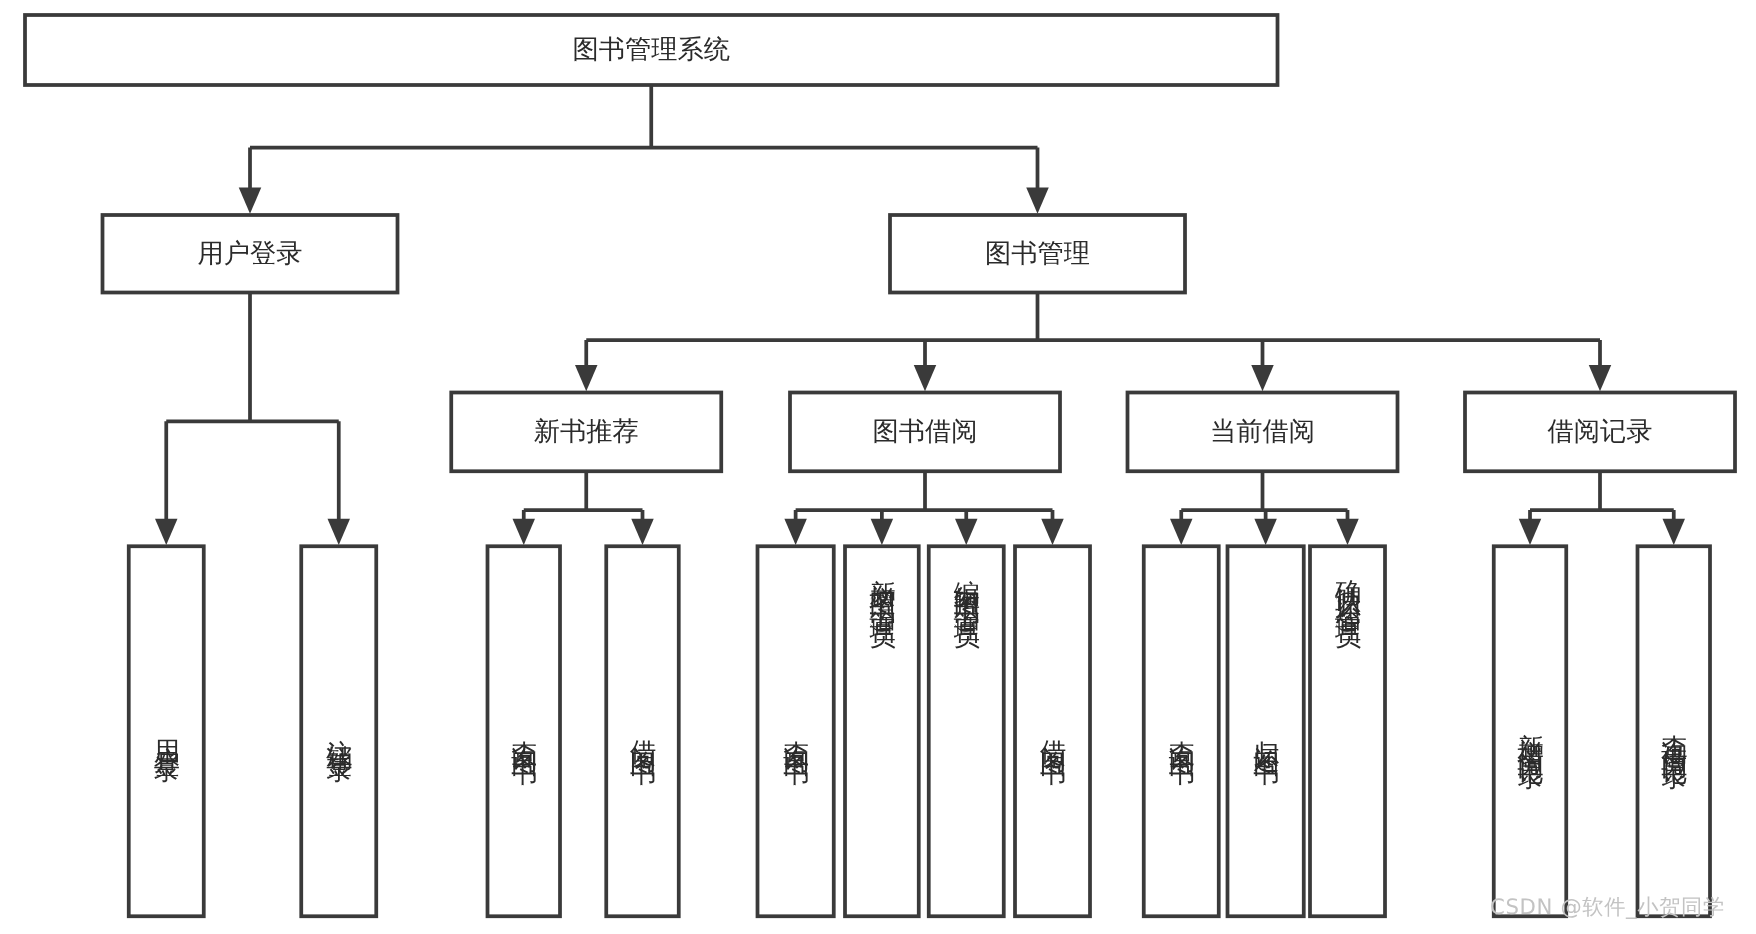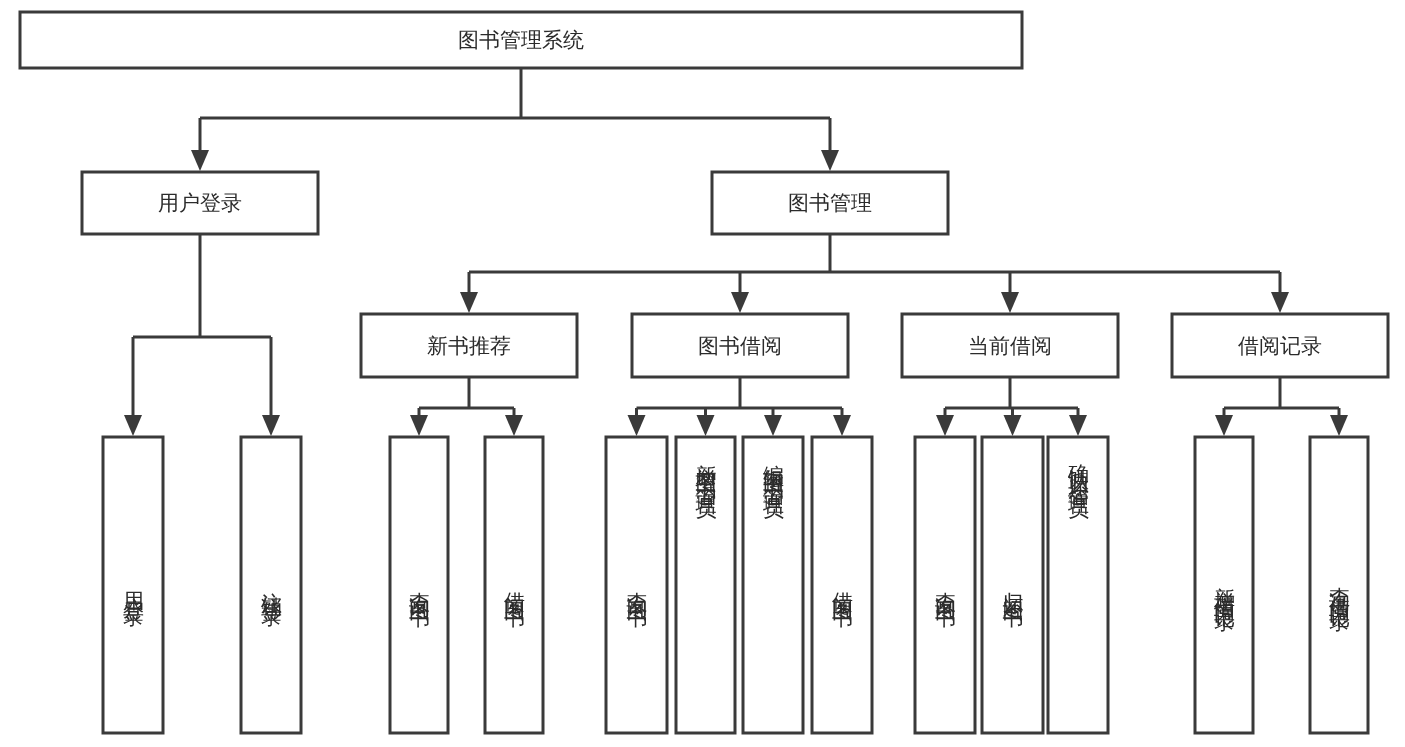--- a/index.html
+++ b/index.html
@@ -222,13 +222,14 @@
             </div></foreignObject>
         </g>
         <g>
           <rect class="node-box" x="1310" y="437" width="58" height="296"></rect>
           <foreignObject x="1310" y="437" width="58" height="296"><div xmlns="http://www.w3.org/1999/xhtml" style="width: 58px; height: 296px; display: flex; align-items: center; justify-content: center; box-sizing: border-box; padding-top: 0px;">
               <span style="writing-mode: vertical-rl; text-orientation: upright; font-family: &quot;DejaVu Sans&quot;, &quot;Liberation Sans&quot;, sans-serif; font-size: 21px; line-height: 1; color: rgb(43, 43, 43); letter-spacing: 5px; white-space: nowrap;">查询借阅记录</span>
             </div></foreignObject>
         </g>
       </g>
   </svg>
+  <div class="watermark-text">CSDN @软件_小贺同学</div>
 </div>
 
 </body></html>

